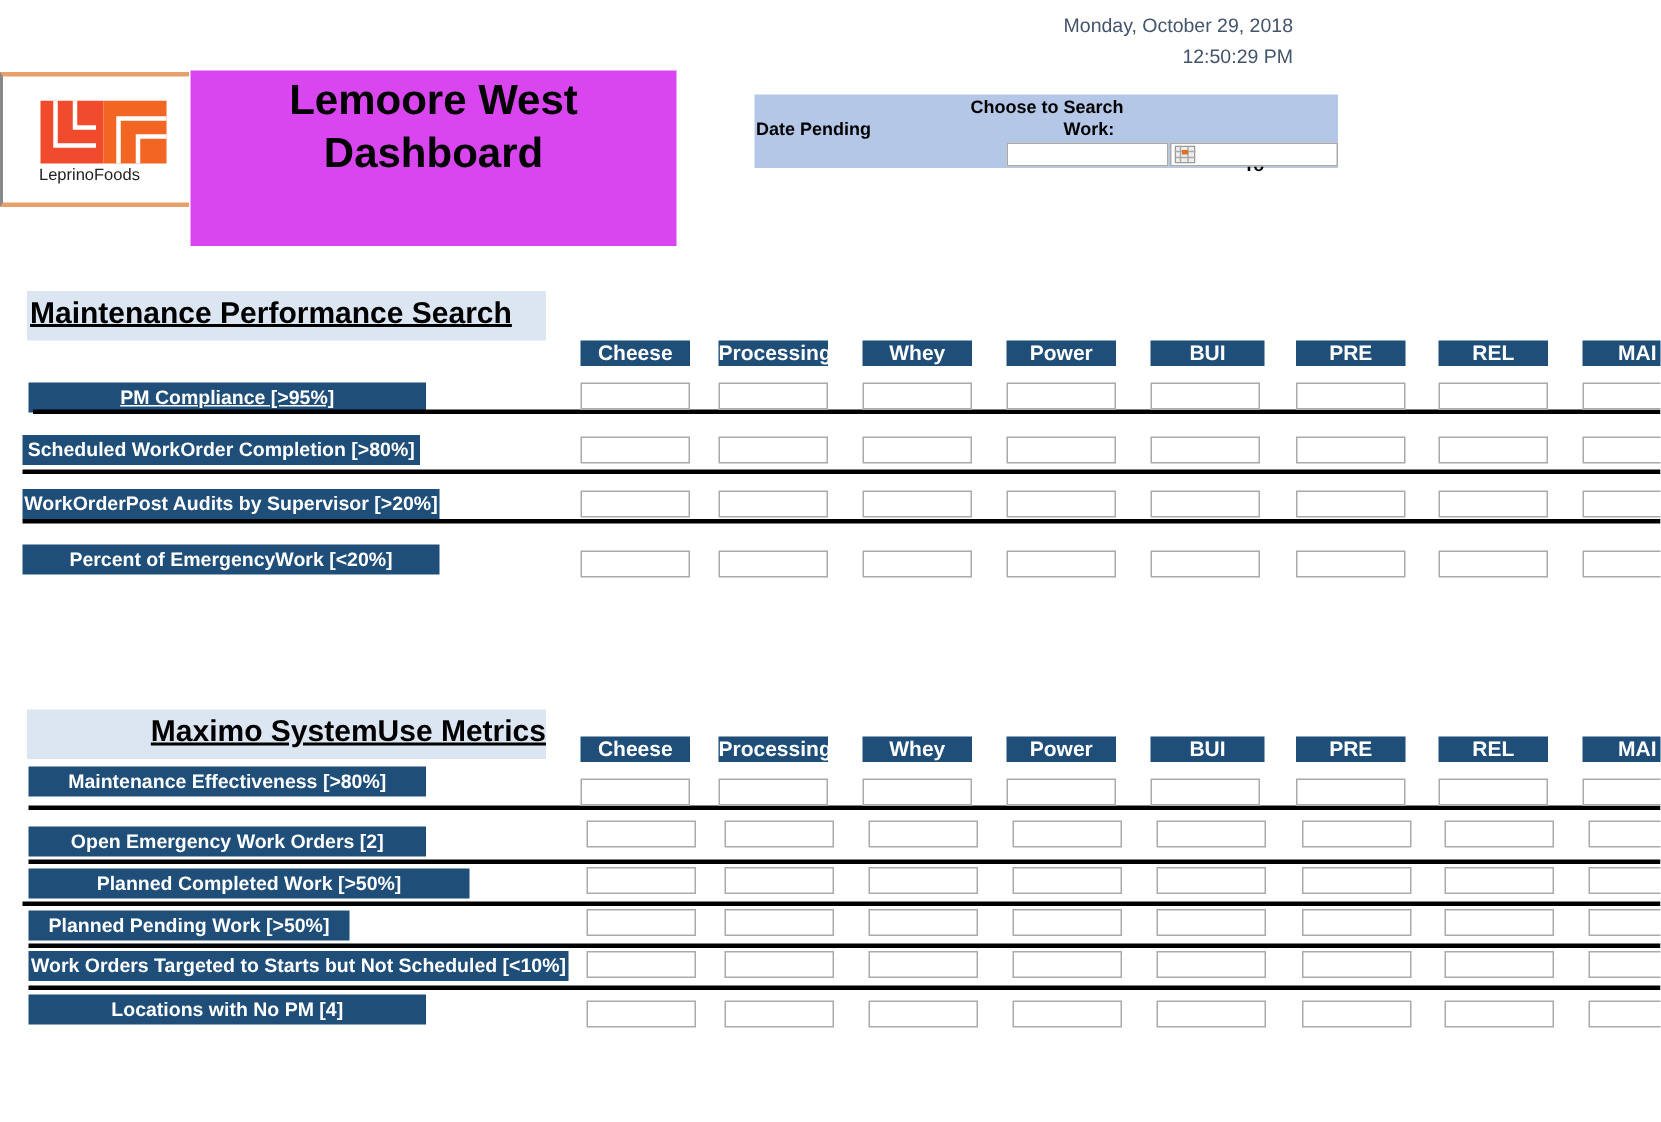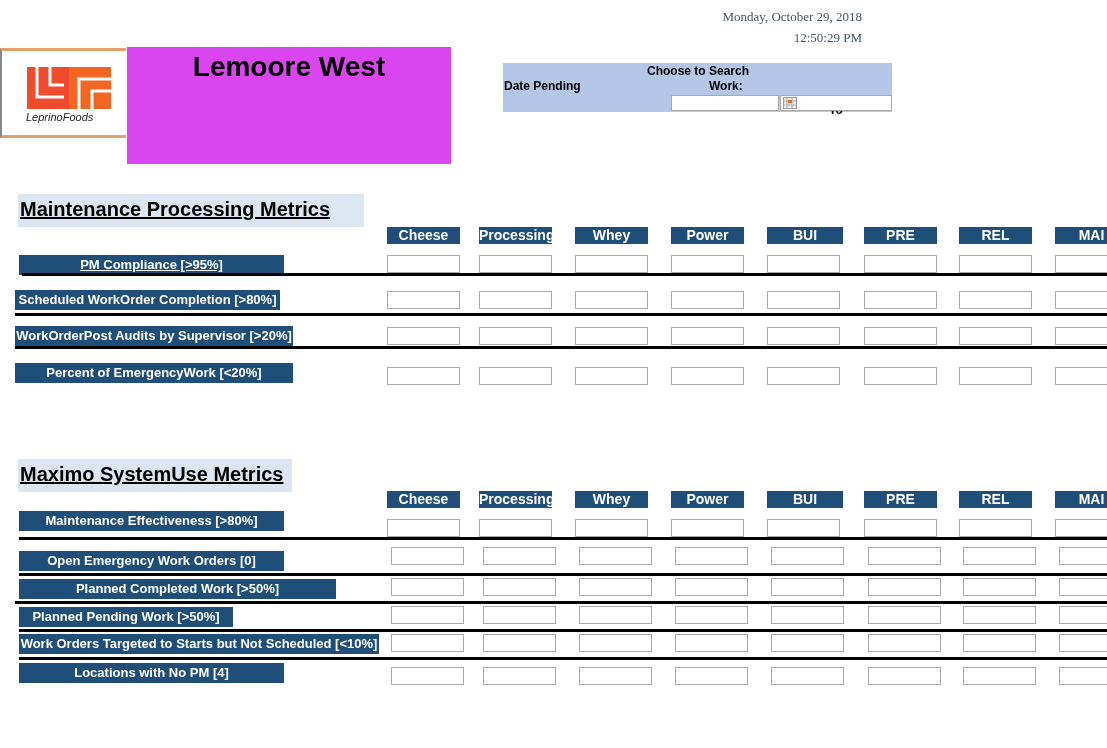--- a/index.html
+++ b/index.html
@@ -1,18 +1,18 @@
 <!DOCTYPE html>
 <html><head>
 <meta charset="utf-8">
 <style>
   html, body { margin:0; padding:0; background:#fff; }
   body { width:1107px; height:748px; position:relative; overflow:hidden; font-family:"Liberation Sans", sans-serif; }
   .abs { position:absolute; }
-  .datetime { color:#44546a; font-family:Liberation Serif, serif; font-size:13px; text-align:right; }
+  .datetime { color:#44546a; font-family:Liberation Sans, sans-serif; font-size:13px; text-align:right; }
   .logo-box { left:0; top:48px; width:126px; height:90px; border-top:3px solid #e8a06a; border-bottom:3px solid #e8a06a; border-left:2px solid #888; background:#fff; box-sizing:border-box; }
   .title-box { left:127px; top:47px; width:324px; height:117px; background:#d946ef; text-align:center; font-weight:bold; font-size:28px; line-height:35px; padding-top:2px; box-sizing:border-box; }
   .search-box { left:503px; top:63px; width:389px; height:49px; background:#b4c7e7; font-weight:bold; font-size:12px; }
   .search-box input { position:absolute; height:16px; border:1px solid #aaa; background:#fff; box-sizing:border-box; padding:0; }
   .section-title { background:#dce6f2; font-weight:bold; font-size:20px; text-decoration:underline; padding-left:2px; box-sizing:border-box; line-height:30px; }
   .col-head { background:#1f4e79; color:#fff; font-family:"Liberation Sans Narrow","Liberation Sans", sans-serif; font-weight:bold; font-size:14px; text-align:center; height:17px; line-height:17px; overflow:hidden; white-space:nowrap; }
   .row-label { background:#1f4e79; color:#fff; font-weight:bold; font-size:13px; text-align:center; height:20px; line-height:20px; white-space:nowrap; overflow:hidden; }
   .cell { width:73px; height:18px; border:1px solid #aaa; background:#fff; box-sizing:border-box; padding:0; }
   .rule { background:#000; height:3px; }
 </style>
@@ -22,60 +22,61 @@
 <div class="abs datetime" style="right:245px;top:9px;">Monday, October 29, 2018</div>
 <div class="abs datetime" style="right:245px;top:30px;">12:50:29 PM</div>
 
 <div class="abs logo-box">
   <svg width="100" height="50" style="position:absolute;left:22px;top:16px;">
     <rect x="3" y="0" width="42" height="42" fill="#ef4b2c"></rect>
     <rect x="45" y="0" width="42" height="42" fill="#f26522"></rect>
     <path d="M13 0 V30 H40 M26 0 V18 H40" stroke="#fff" stroke-width="3" fill="none"></path>
     <path d="M55 42 V12 H87 M68 42 V24 H87" stroke="#fff" stroke-width="3" fill="none"></path>
   </svg>
-  <div style="position:absolute;left:24px;top:60px;font-size:11px;color:#222;font-style:italic;">LeprinoFoods</div>
+  <div style="position:absolute;left:24px;top:60px;font-size:11px;color:#222;">LeprinoFoods</div>
 </div>
 
 <div class="abs title-box">
   <div>Lemoore West</div>
+  <div>Dashboard</div>
 </div>
 
 <div class="abs search-box">
   <div class="abs" style="left:144px;top:1px;">Choose to Search</div>
   <div class="abs" style="left:1px;top:16px;">Date Pending</div>
   <div class="abs" style="left:206px;top:16px;">Work:</div>
   <div class="abs" style="left:326px;top:16px;margin-top:24px;">To</div>
   <input style="left: 168px; top: 32px; width: 108px;" value="">
   <input style="left: 277px; top: 32px; width: 112px;" value="">
   <svg class="abs" style="left:280px;top:34px;" width="14" height="12">
     <rect x="0.5" y="0.5" width="13" height="11" fill="#eee" stroke="#999"></rect>
     <path d="M0 4H14M0 8H14M4 0V12M9 0V12" stroke="#aaa"></path>
     <rect x="5" y="3" width="4" height="3" fill="#e07020"></rect>
   </svg>
 </div>
 
-<div class="abs section-title" style="left:18px;top:194px;width:346px;height:33px;">Maintenance Processing Metrics</div>
+<div class="abs section-title" style="left:18px;top:194px;width:346px;height:33px;">Maintenance Performance Search</div>
 
 <div id="perf-heads"></div>
 
 <div class="abs row-label" style="left:19px;top:255px;width:265px;text-decoration:underline;">PM Compliance [&gt;95%]</div>
 <div class="abs rule" style="left:22px;top:273px;width:1085px;"></div>
 <div class="abs row-label" style="left:15px;top:290px;width:265px;">Scheduled WorkOrder Completion [&gt;80%]</div>
 <div class="abs rule" style="left:15px;top:313px;width:1092px;"></div>
 <div class="abs row-label" style="left:15px;top:326px;width:278px;">WorkOrderPost Audits by Supervisor [&gt;20%]</div>
 <div class="abs rule" style="left:15px;top:346px;width:1092px;"></div>
 <div class="abs row-label" style="left:15px;top:363px;width:278px;">Percent of EmergencyWork [&lt;20%]</div>
 
-<div class="abs section-title" style="left:18px;top:459px;width:274px;height:33px;">Maximo SystemUse Metrics</div>
+<div class="abs section-title" style="left:18px;top:473px;width:346px;height:33px;text-align:right;">Maximo SystemUse Metrics</div>
 
 <div class="abs row-label" style="left:19px;top:511px;width:265px;">Maintenance Effectiveness [&gt;80%]</div>
 <div class="abs rule" style="left:19px;top:537px;width:1088px;"></div>
-<div class="abs row-label" style="left:19px;top:551px;width:265px;">Open Emergency Work Orders [0]</div>
+<div class="abs row-label" style="left:19px;top:551px;width:265px;">Open Emergency Work Orders [2]</div>
 <div class="abs rule" style="left:19px;top:573px;width:1088px;"></div>
-<div class="abs row-label" style="left:19px;top:579px;width:317px;">Planned Completed Work [&gt;50%]</div>
+<div class="abs row-label" style="left:19px;top:579px;width:294px;">Planned Completed Work [&gt;50%]</div>
 <div class="abs rule" style="left:15px;top:601px;width:1092px;"></div>
 <div class="abs row-label" style="left:19px;top:607px;width:214px;">Planned Pending Work [&gt;50%]</div>
 <div class="abs rule" style="left:19px;top:629px;width:1088px;"></div>
 <div class="abs row-label" style="left:19px;top:634px;width:360px;">Work Orders Targeted to Starts but Not Scheduled [&lt;10%]</div>
 <div class="abs rule" style="left:19px;top:657px;width:1088px;"></div>
 <div class="abs row-label" style="left:19px;top:663px;width:265px;">Locations with No PM [4]</div>
 
 <div id="grid">
     <div class="abs col-head" style="left:387px;top:227px;width:73px;">Cheese</div>
     <div class="abs col-head" style="left:479px;top:227px;width:73px;">Processing</div>

